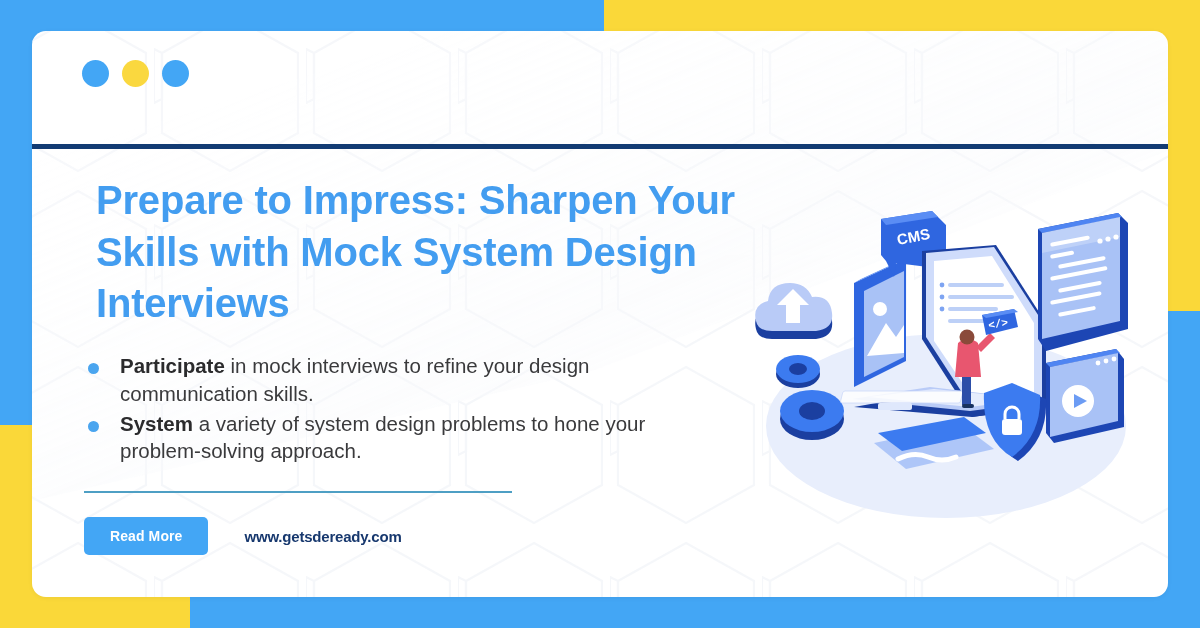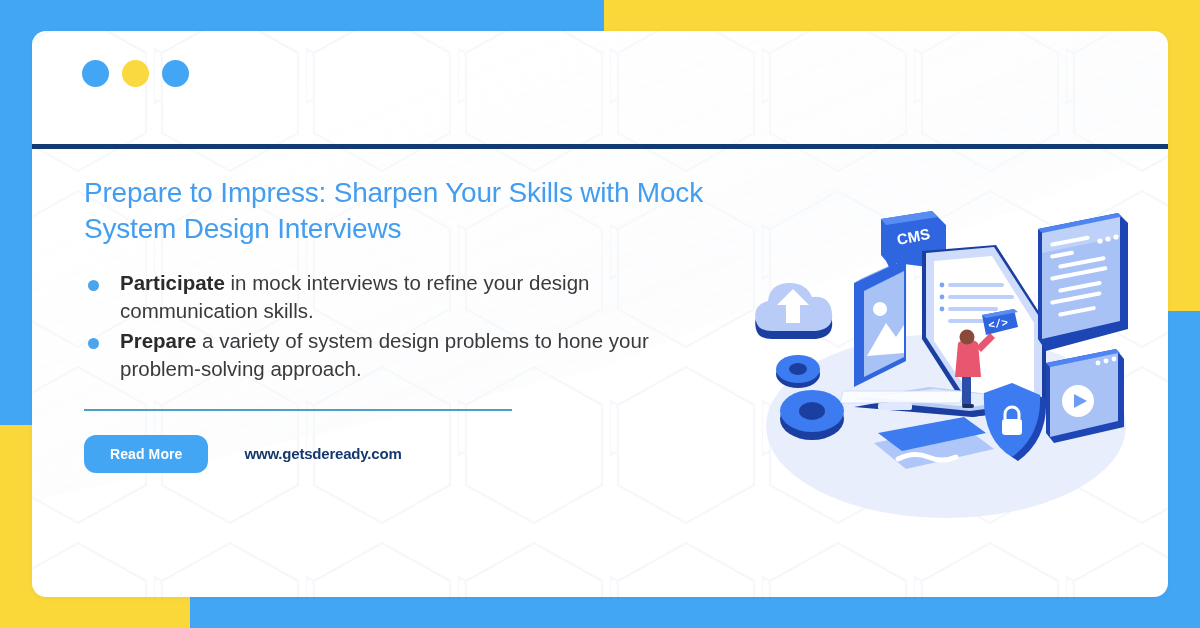--- a/index.html
+++ b/index.html
@@ -62,27 +62,28 @@
     background:#123b73;
   }
 
   
   #content {
     position:absolute;
     left:52px; top:120px; width:640px;
   }
   h1#title {
     color:#439df0;
-    font-size:28px;
-    font-weight:normal;
+    font-size:40px;
+    font-weight:bold;
     line-height:1.29;
     letter-spacing:-0.2px;
     margin-top:24px;
     margin-bottom:22px;
     width:700px;
+    margin-left:12px;
   }
 
   ul#bullets { list-style:none; }
   ul#bullets li {
     position:relative;
     padding-left:36px;
     color:#3a3a3c;
     font-size:20.5px;
     line-height:1.36;
     margin-bottom:2px;
@@ -109,21 +110,21 @@
     margin-top:24px;
     display:flex;
     align-items:center;
   }
   #read-more {
     background:#43a6f5;
     color:#ffffff;
     font-size:14px;
     font-weight:bold;
     border:none;
-    border-radius:12px;
+    border-radius:5px;
     padding:11px 26px;
     cursor:pointer;
     letter-spacing:0.1px;
   }
   #site-url {
     margin-left:36px;
     color:#17386e;
     font-size:15px;
     font-weight:bold;
     letter-spacing:-0.2px;
@@ -175,21 +176,21 @@
 
     <h1 id="title">Prepare to Impress: Sharpen Your Skills with Mock System Design Interviews</h1>
 
     <ul id="bullets">
       <li>
         <span class="bdot"></span>
         <b>Participate</b><span> in mock interviews to refine your design communication skills.</span>
       </li>
       <li>
         <span class="bdot"></span>
-        <b>Prepare</b><span> a variety of system design problems to hone your problem-solving approach.</span>
+        <b>System</b><span> a variety of system design problems to hone your problem-solving approach.</span>
       </li>
     </ul>
 
     <hr id="divider">
 
     <div id="footer">
       <button id="read-more">Read More</button>
       <span id="site-url">www.getsdeready.com</span>
     </div>
   </div>

